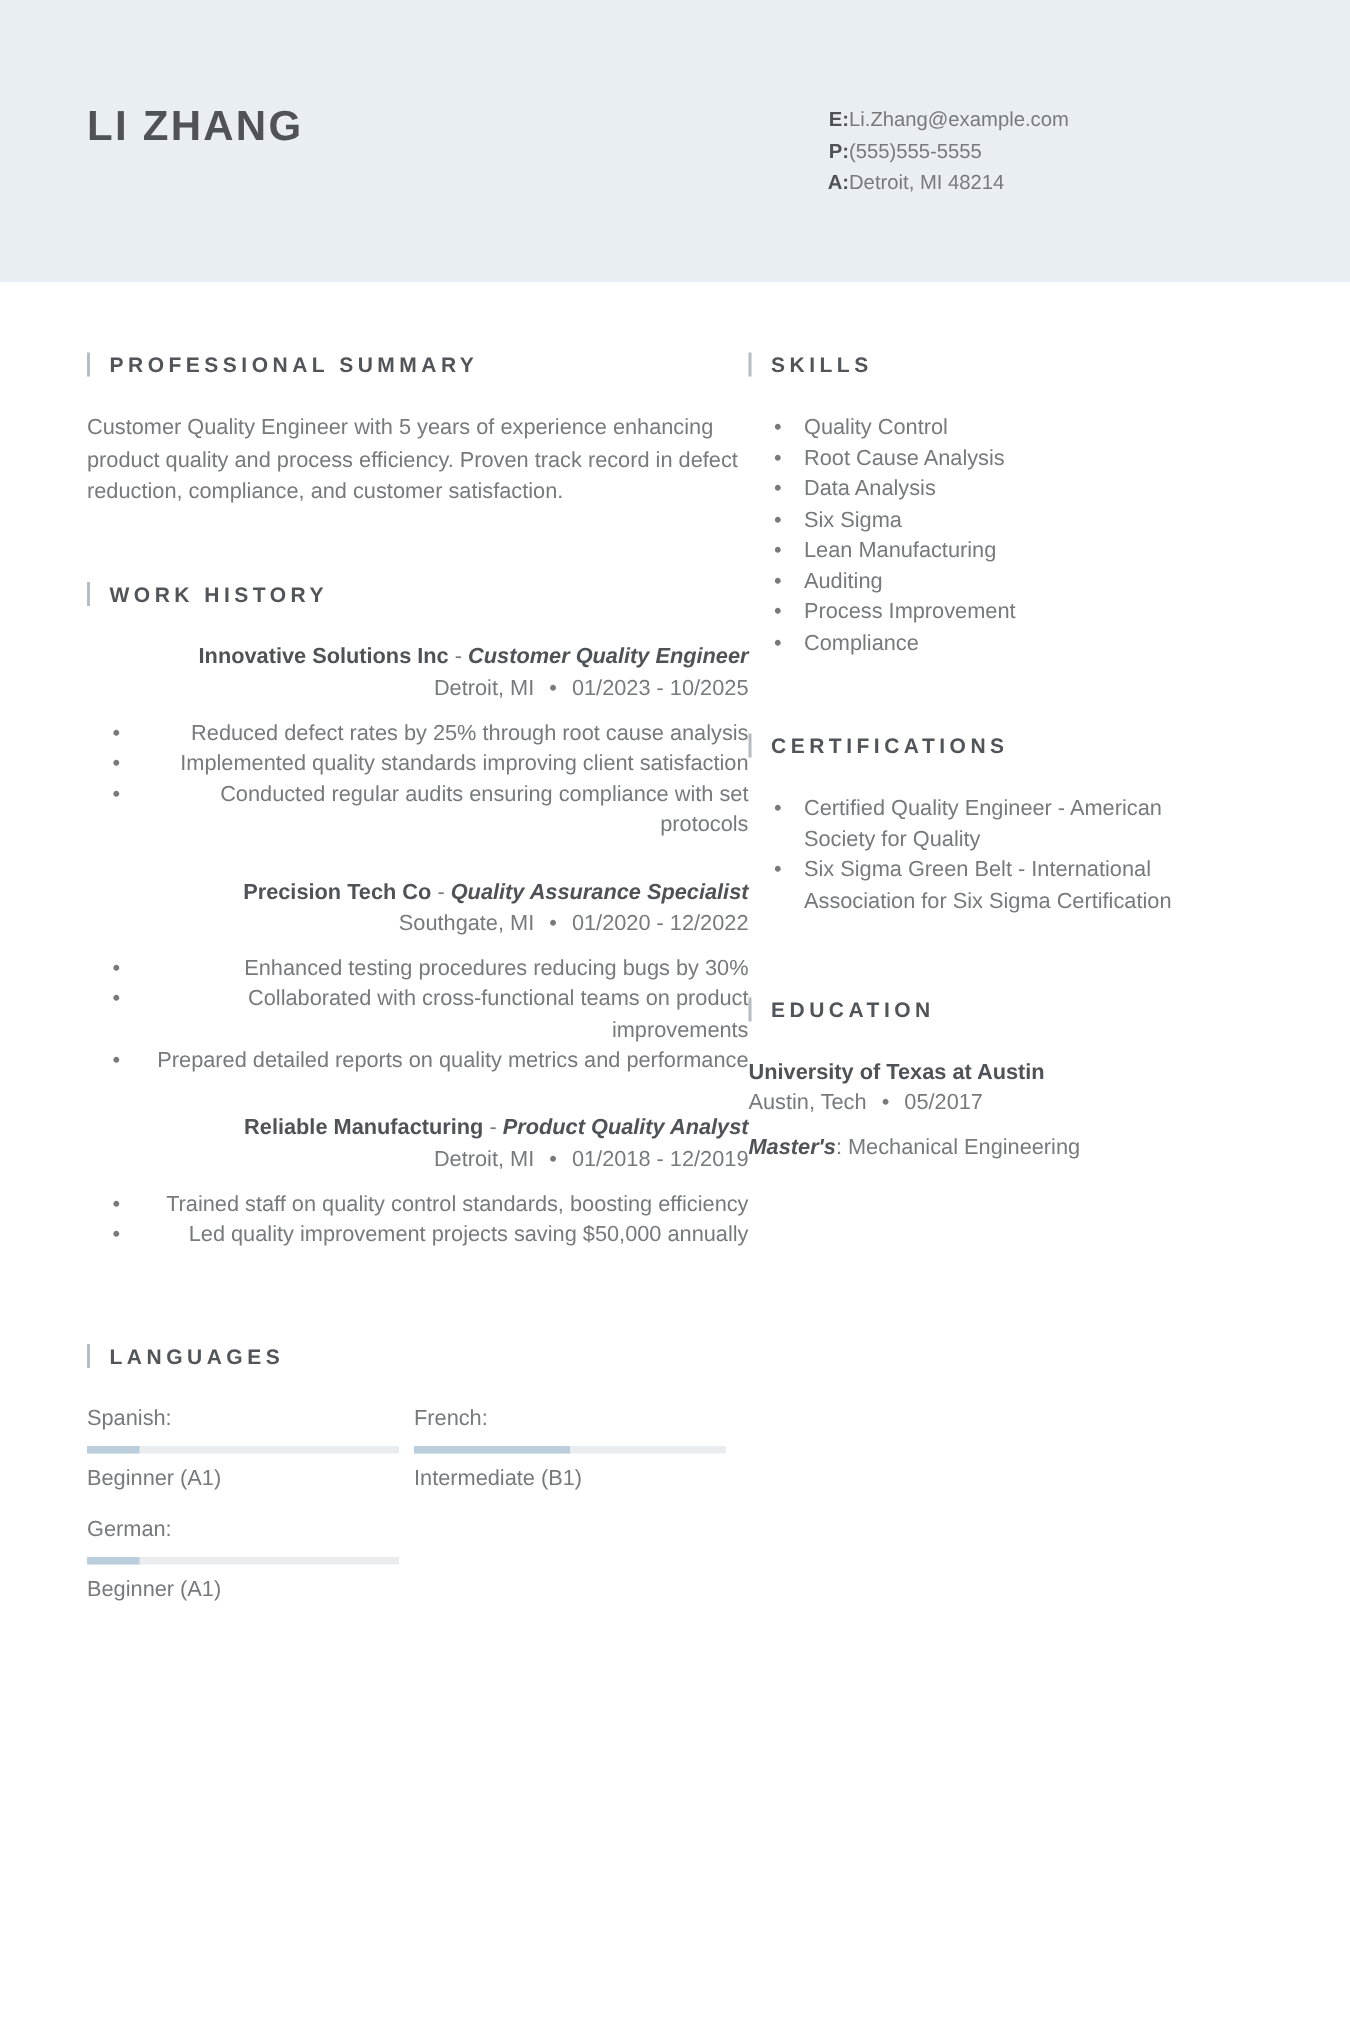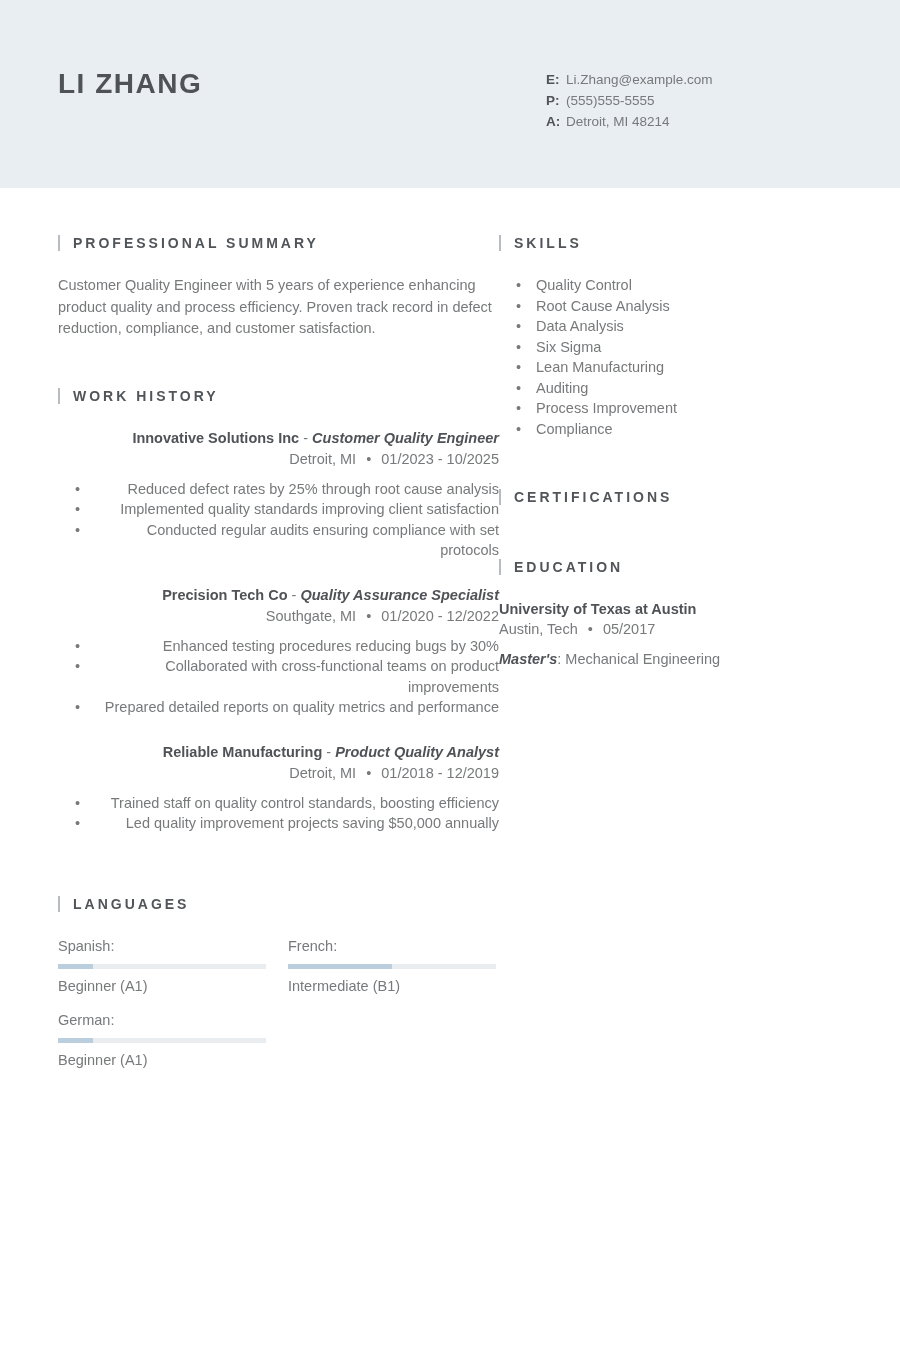--- a/index.html
+++ b/index.html
@@ -20,20 +20,21 @@
     background:var(--page-bg);
     position:relative;
     overflow:hidden;
   }
   .page{width:900px;height:1350px;background:var(--page-bg);}
   
   .header{
     position:relative;
     height:188px;
     background:var(--header-bg);
+    text-align:right;
   }
   .name{
     position:absolute;left:58px;top:68px;
     font-size:28px;font-weight:bold;color:var(--dark);
     letter-spacing:1.5px;
   }
   .contact{
     position:absolute;left:546px;top:69px;
     font-size:13.5px;color:var(--gray);
     line-height:21px;
@@ -79,21 +80,21 @@
   }
   ul.bullets li::before{
     content:"\2022";
     position:absolute;left:17px;top:0;
     color:var(--gray);
   }
   
   .lang-grid{
     display:grid;
     grid-template-columns:208px 208px;
-    column-gap:22px;
+    column-gap:10px;
   }
   .lang-item{margin-bottom:13px;}
   .lang-name{font-size:14.5px;color:var(--gray);line-height:21px;}
   .lang-bar{
     width:100%;height:5px;background:var(--lang-track);
     margin:7px 0 7px 0;
   }
   .lang-fill{height:5px;background:var(--lang-fill);}
   .lang-level{font-size:14.5px;color:var(--gray);line-height:21px;}
   
@@ -248,20 +249,24 @@
           <li>Process Improvement</li>
           <li>Compliance</li>
         </ul>
       </section>
 
       <section class="certifications">
         <h2 class="sec-title">
           <span class="sec-bar"></span>
           <span>CERTIFICATIONS</span>
         </h2>
+        <ul class="bullets">
+          <li>Certified Quality Engineer - American Society for Quality</li>
+          <li>Six Sigma Green Belt - International Association for Six Sigma Certification</li>
+        </ul>
       </section>
 
       <section class="education">
         <h2 class="sec-title">
           <span class="sec-bar"></span>
           <span>EDUCATION</span>
         </h2>
 
         <div class="school">
           <div class="school-name">University of Texas at Austin</div>

